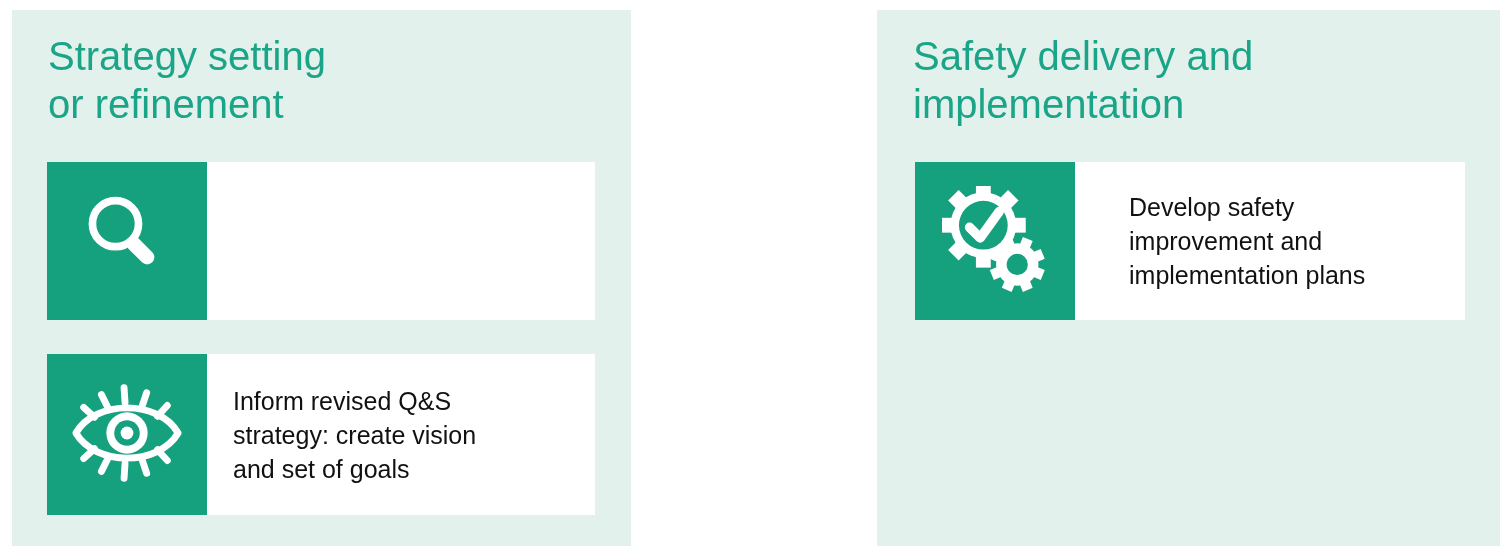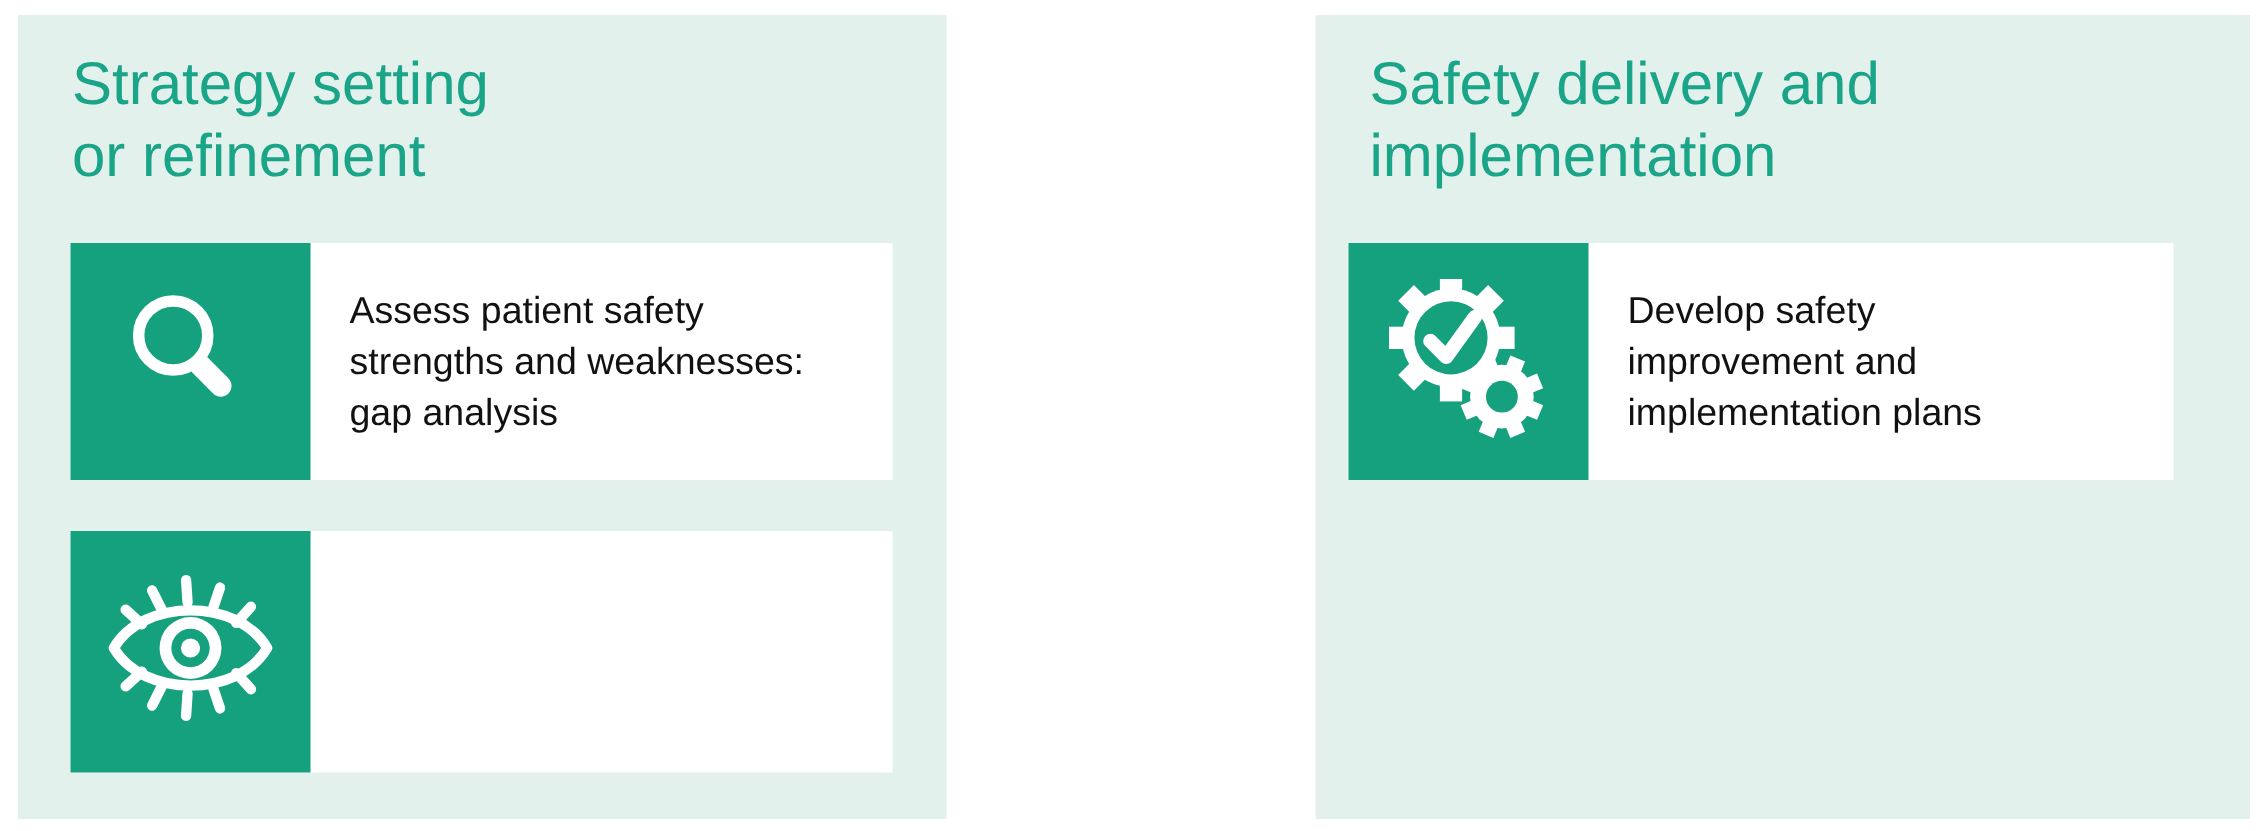--- a/index.html
+++ b/index.html
@@ -39,21 +39,21 @@
   }
   .card {
     position: absolute;
     background: var(--c-card_bg);
     display: flex;
     align-items: stretch;
   }
   .card-row1 { top: 152px; height: 158px; }
   .card-row2 { top: 344px; height: 161px; }
   .panel-left  .card { left: 35px; width: 548px; }
-  .panel-right .card { left: 22px; width: 550px; }
+  .panel-right .card { left: 38px; width: 550px; gap: 28px; }
   .icon-tile {
     flex: 0 0 160px;
     background: var(--c-accent);
     display: flex;
     align-items: center;
     justify-content: center;
   }
   .card-text {
     flex: 1;
     display: flex;
@@ -91,23 +91,20 @@
 
     <div class="card card-row1">
       <div class="icon-tile">
         <span>
           <svg width="96" height="96" viewBox="0 0 100 100">
             <circle cx="38" cy="34" r="24" fill="none" stroke="#ffffff" stroke-width="8"></circle>
             <line x1="57" y1="55" x2="71" y2="69" stroke="#ffffff" stroke-width="15" stroke-linecap="round"></line>
           </svg>
         </span>
       </div>
-      <div class="card-text">Assess patient safety
-strengths and weaknesses:
-gap analysis</div>
     </div>
 
     <div class="card card-row2">
       <div class="icon-tile">
         <span>
           <svg width="118" height="100" viewBox="0 0 120 100">
             <g stroke="#ffffff" stroke-width="7" stroke-linecap="round">
               <line x1="16" y1="24" x2="27" y2="34"></line>
               <line x1="34" y1="11" x2="41" y2="25"></line>
               <line x1="57" y1="4" x2="58" y2="19"></line>
@@ -119,20 +116,23 @@
               <line x1="80" y1="91" x2="75" y2="76"></line>
               <line x1="101" y1="78" x2="91" y2="67"></line>
             </g>
             <path d="M8,50 C28,16 92,16 112,50 C92,84 28,84 8,50 Z" fill="none" stroke="#ffffff" stroke-width="7" stroke-linejoin="round"></path>
             <circle cx="60" cy="50" r="21" fill="#ffffff"></circle>
             <circle cx="60" cy="50" r="13" fill="var(--c-accent, #15a07e)"></circle>
             <circle cx="60" cy="50" r="6.5" fill="#ffffff"></circle>
           </svg>
         </span>
       </div>
+      <div class="card-text">Inform revised Q&amp;S
+strategy: create vision
+and set of goals</div>
     </div>
   </div>
 
 
   <div class="panel panel-right">
     <div class="panel-title">Safety delivery and
 implementation</div>
 
     <div class="card card-row1">
       <div class="icon-tile">

